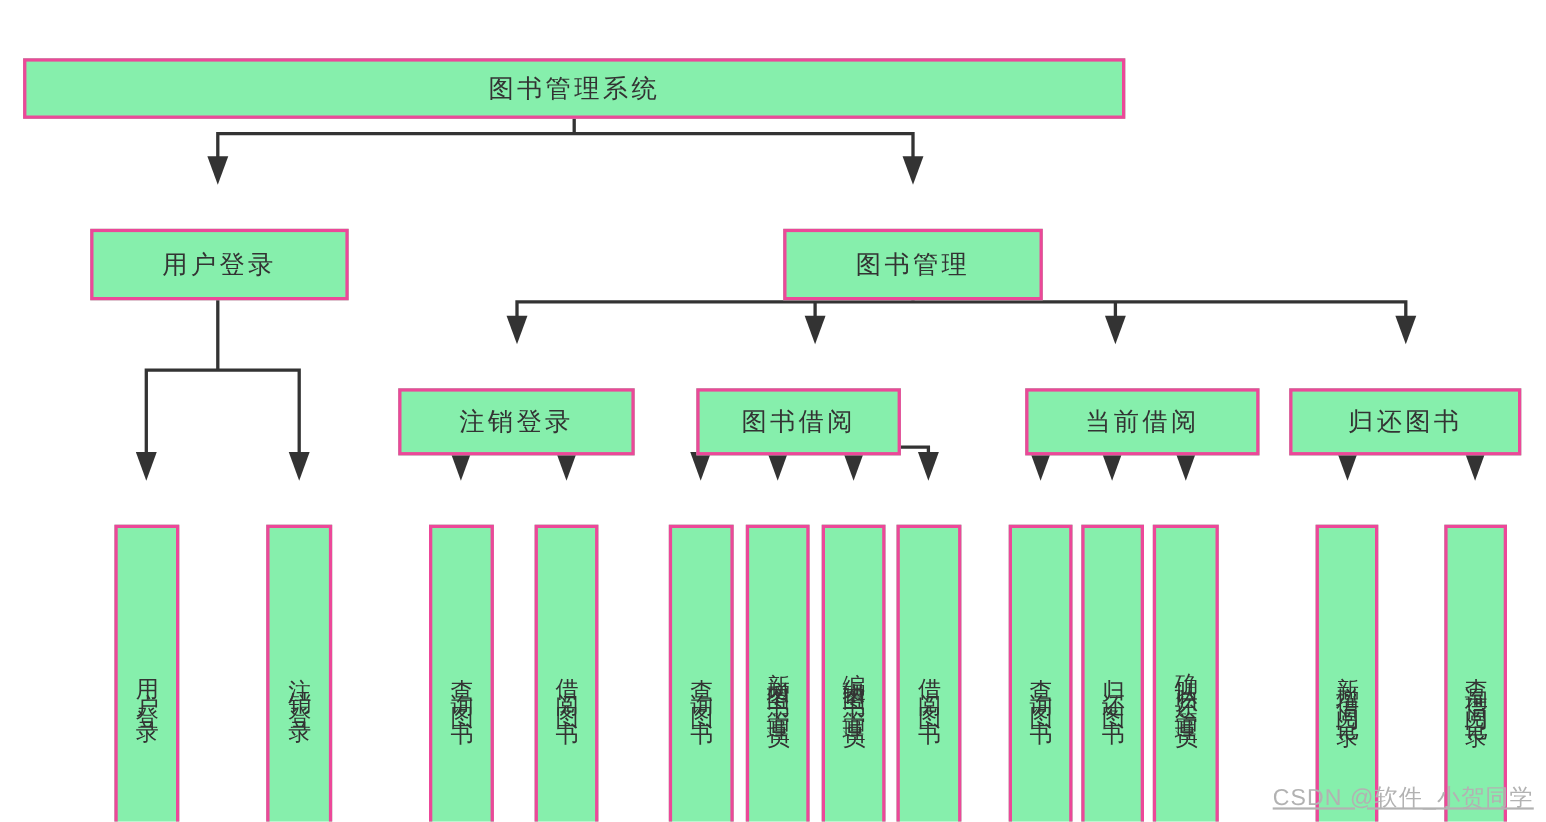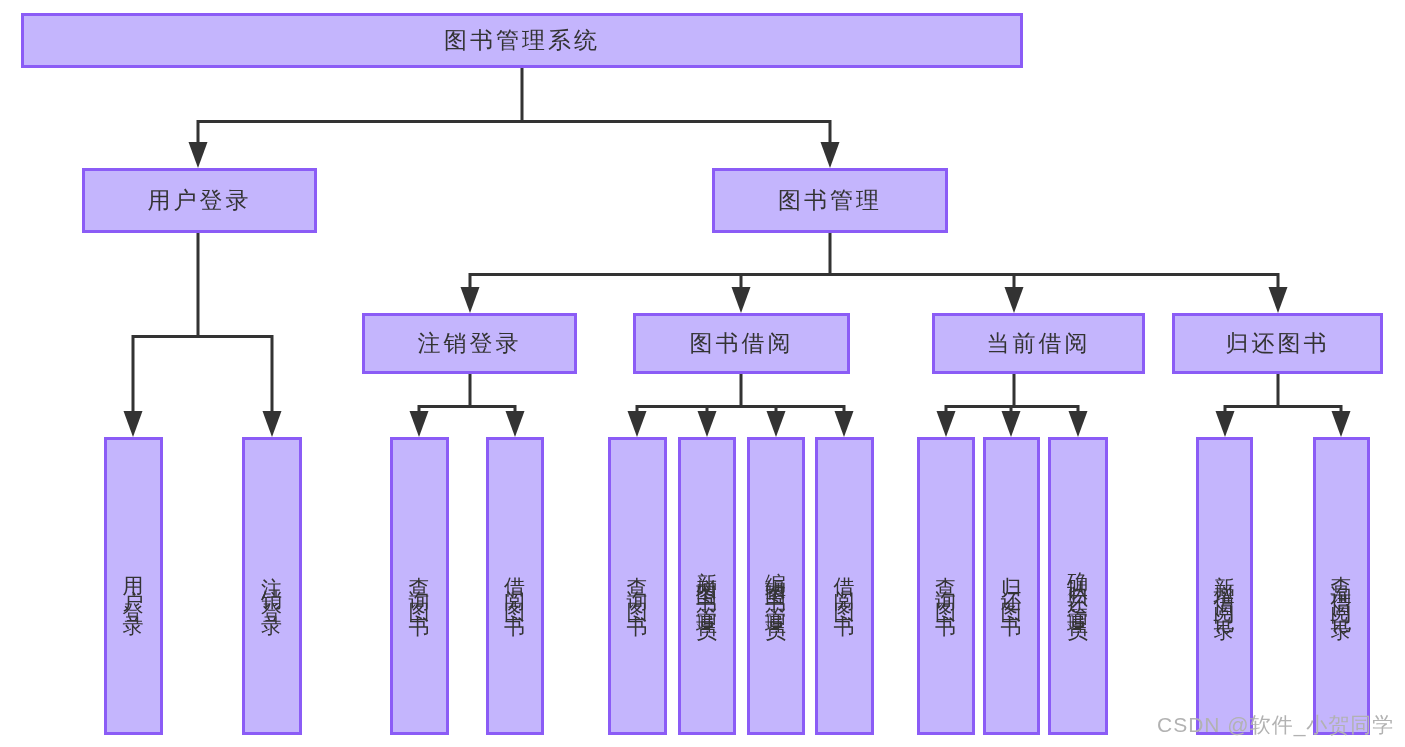--- a/index.html
+++ b/index.html
@@ -13,27 +13,28 @@
   }
   .connectors {
     position: absolute;
     left: 0; top: 0;
     width: 1405px; height: 747px;
     z-index: 0;
   }
   .box {
     position: absolute;
     box-sizing: border-box;
-    border: 3px solid #8b5cf6;
-    background: #c4b5fd;
+    border: 3px solid #ec4899;
+    background: #86efac;
     display: flex;
     align-items: center;
     justify-content: center;
     color: #333333;
     z-index: 1;
+    margin-top: 40px;
   }
   .hnode span {
     font-size: 23px;
     letter-spacing: 3px;
     white-space: nowrap;
   }
   .leaf {
     top: 437px;
     height: 298px;
   }
@@ -48,20 +49,21 @@
   .sp-tight span { letter-spacing: 7px; }
   .watermark {
     position: absolute;
     left: 1157px;
     top: 711px;
     font-size: 21px;
     letter-spacing: 1px;
     color: #b2b2b2;
     z-index: 2;
     white-space: nowrap;
+    text-decoration: underline;
   }
 </style>
 </head>
 <body>
 
 <div class="canvas">
 
   <svg class="connectors" viewBox="0 0 1405 747" xmlns="http://www.w3.org/2000/svg">
     <g stroke="#333333" stroke-width="3" fill="none">
       <path d="M522 68 V121.5 M198 145 V121.5 H830 V145"></path>
@@ -102,21 +104,21 @@
   <div class="box hnode" style="left:82px;top:168px;width:235px;height:65px">
     <span>用户登录</span>
   </div>
   <div class="box hnode" style="left:712px;top:168px;width:236px;height:65px">
     <span>图书管理</span>
   </div>
 
   <div class="box hnode" style="left:362px;top:313px;width:215px;height:61px">
     <span>注销登录</span>
   </div>
-  <div class="box hnode" style="left:633px;top:313px;width:217px;height:61px">
+  <div class="box hnode" style="left:633px;top:313px;width:186px;height:61px">
     <span>图书借阅</span>
   </div>
   <div class="box hnode" style="left:932px;top:313px;width:213px;height:61px">
     <span>当前借阅</span>
   </div>
   <div class="box hnode" style="left:1172px;top:313px;width:211px;height:61px">
     <span>归还图书</span>
   </div>
 
   <div class="box leaf sp-wide" style="left:104px;width:59px">

